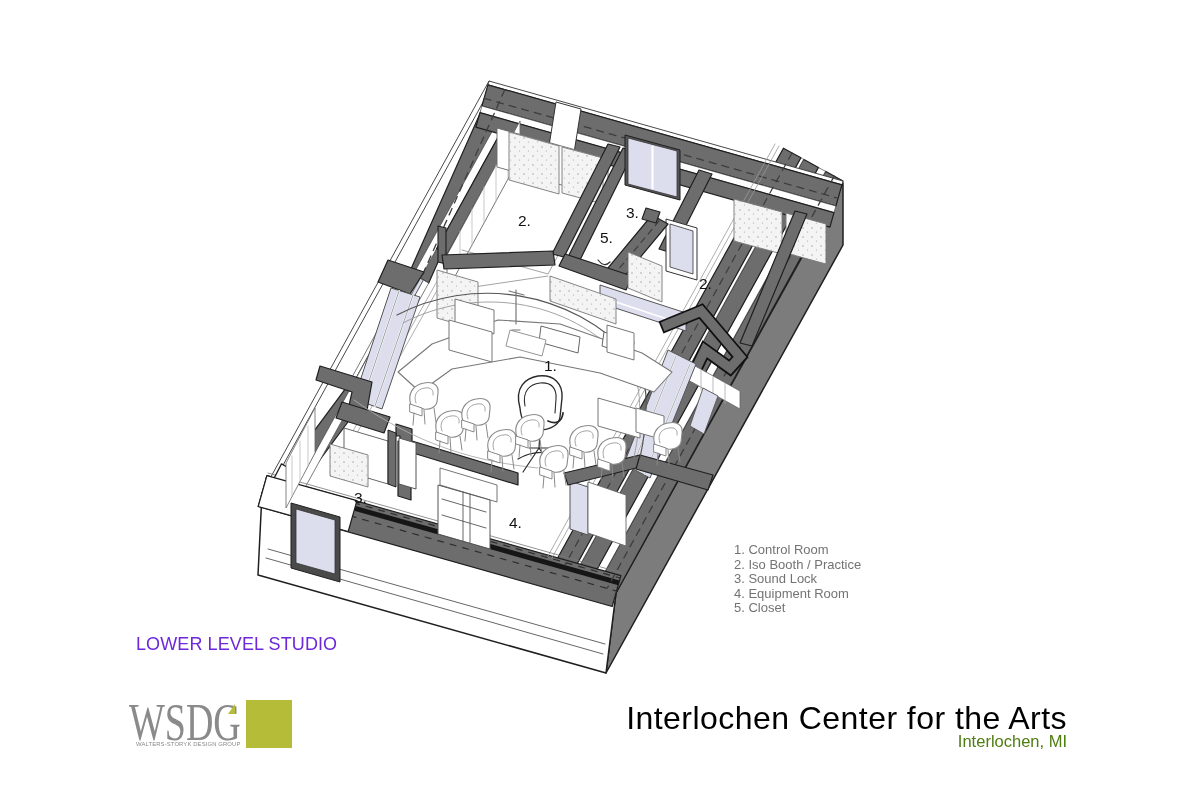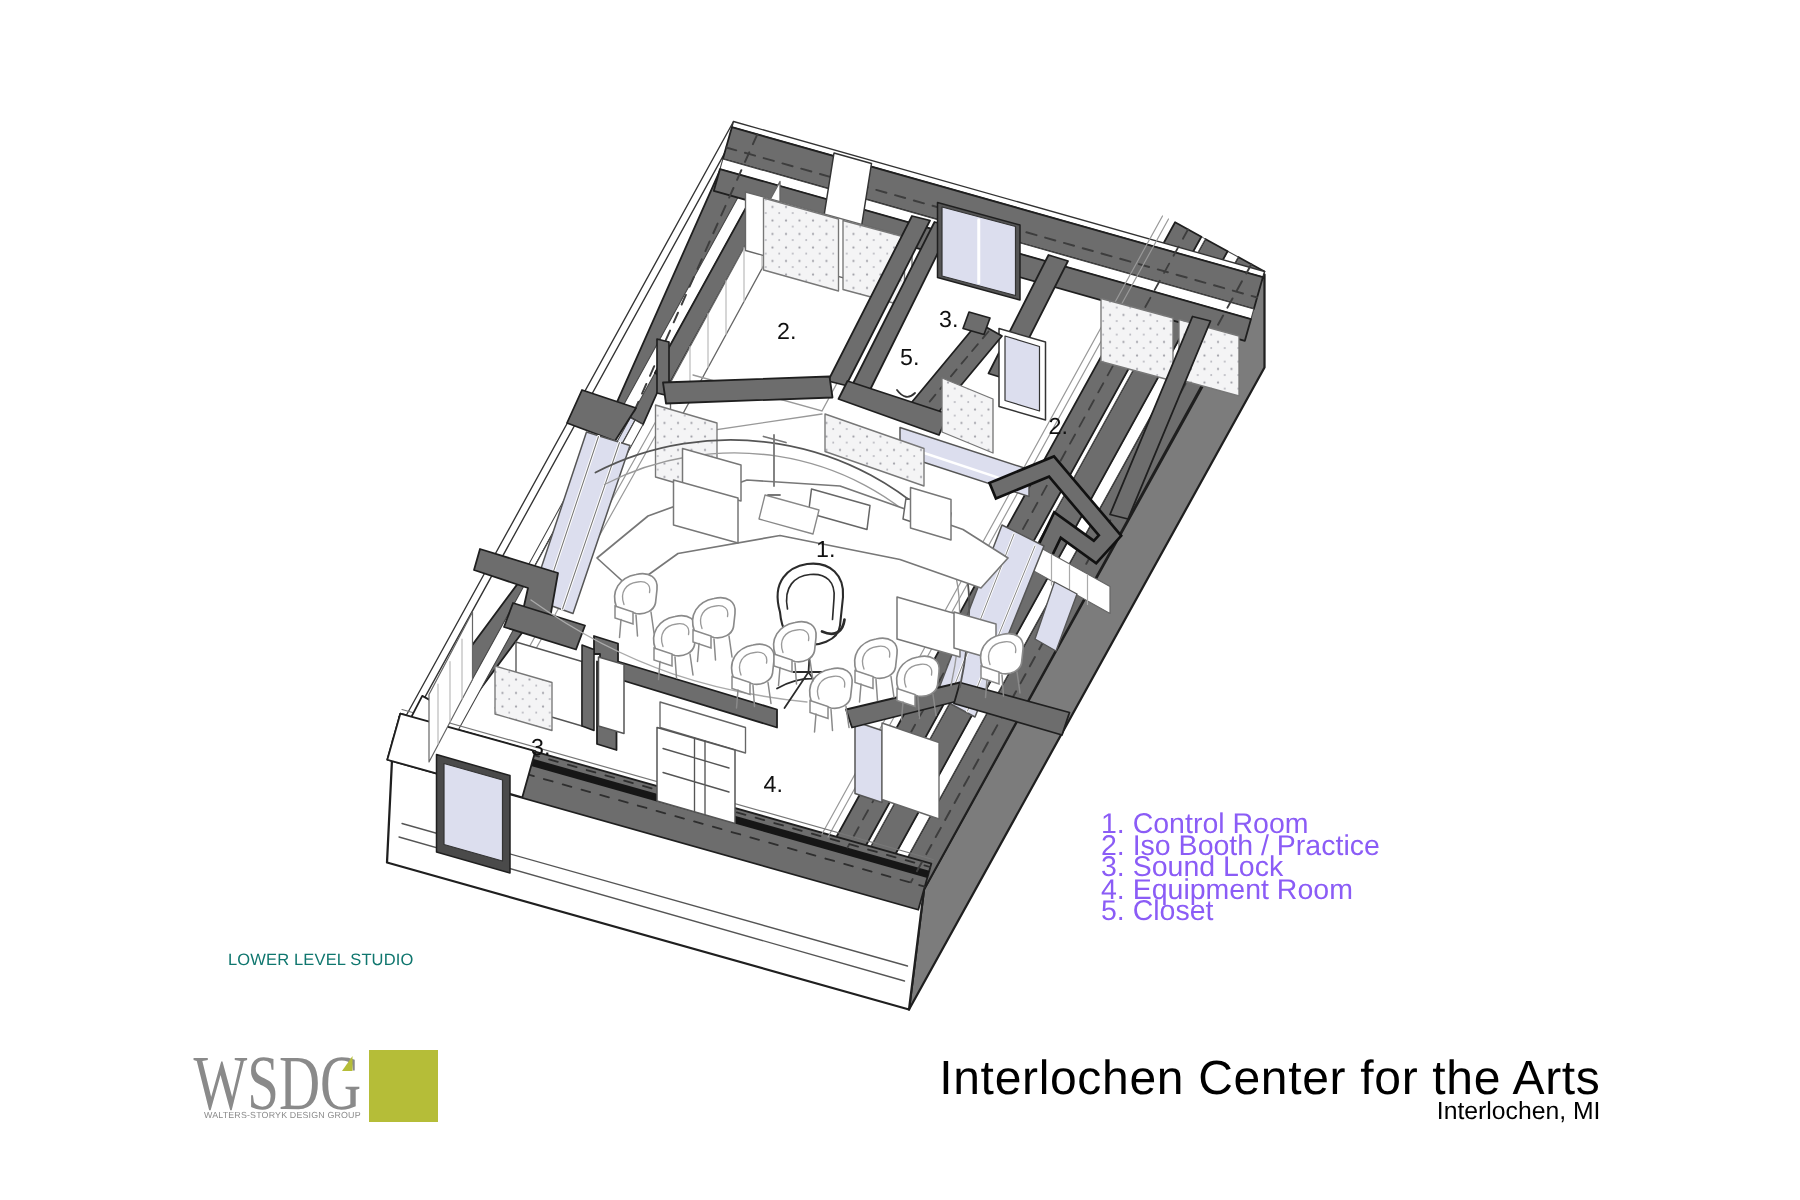--- a/index.html
+++ b/index.html
@@ -1,19 +1,19 @@
 <!DOCTYPE html>
 <html><head><meta charset="utf-8"><style>
 html,body{margin:0;padding:0;background:#fff;width:1200px;height:800px;overflow:hidden}
 #stage{position:relative;width:1200px;height:800px;font-family:"Liberation Sans",sans-serif}
 #drawing{position:absolute;left:0;top:0}
-.legend{position:absolute;left:734px;top:543px;font-size:19px;line-height:14.5px;color:#8b5cf6}
-.lls{position:absolute;left:152px;top:634px;font-size:11px;letter-spacing:0.1px;color:#0f766e}
+.legend{position:absolute;left:734px;top:543px;font-size:13px;line-height:14.5px;color:#737373}
+.lls{position:absolute;left:136px;top:634px;font-size:18px;letter-spacing:0.1px;color:#6d28d9}
 .title{position:absolute;right:133px;top:700px;font-size:32px;letter-spacing:0.45px;color:#000}
-.subtitle{position:absolute;right:133px;top:731.5px;font-size:16.5px;color:#000000}
+.subtitle{position:absolute;right:133px;top:731.5px;font-size:16.5px;color:#4d7c0f}
 .wsdg{position:absolute;left:129px;top:693px;font-size:52px;color:#8a8a8a;font-family:"Liberation Serif",serif;transform:scaleX(0.73);transform-origin:0 0}
 .wsdgsub{position:absolute;left:136px;top:741px;font-size:5.9px;color:#8a8a8a;letter-spacing:0.12px}
 .gsq{position:absolute;left:246px;top:700px;width:46px;height:48px;background:#b5bd38}
 .gtri{position:absolute;left:228px;top:704px;width:0;height:0;border-left:7px solid transparent;border-bottom:10px solid #b5bd38}
 </style></head>
 <body>
 <div id="stage">
 
 <div id="drawing"><svg width="1200" height="800" viewBox="0 0 1200 800">
         <defs>

